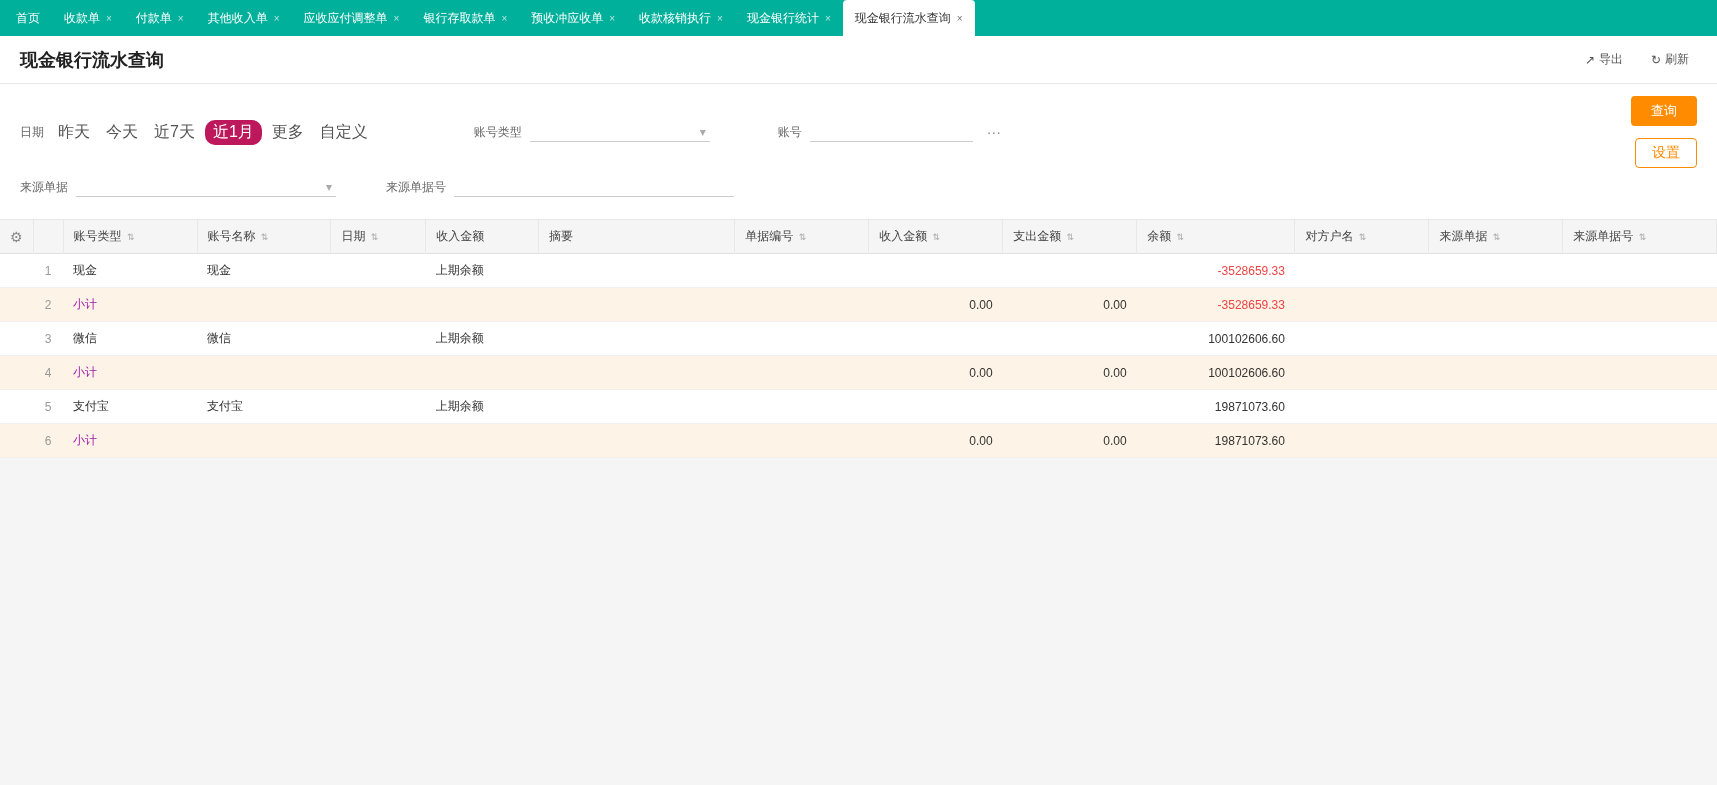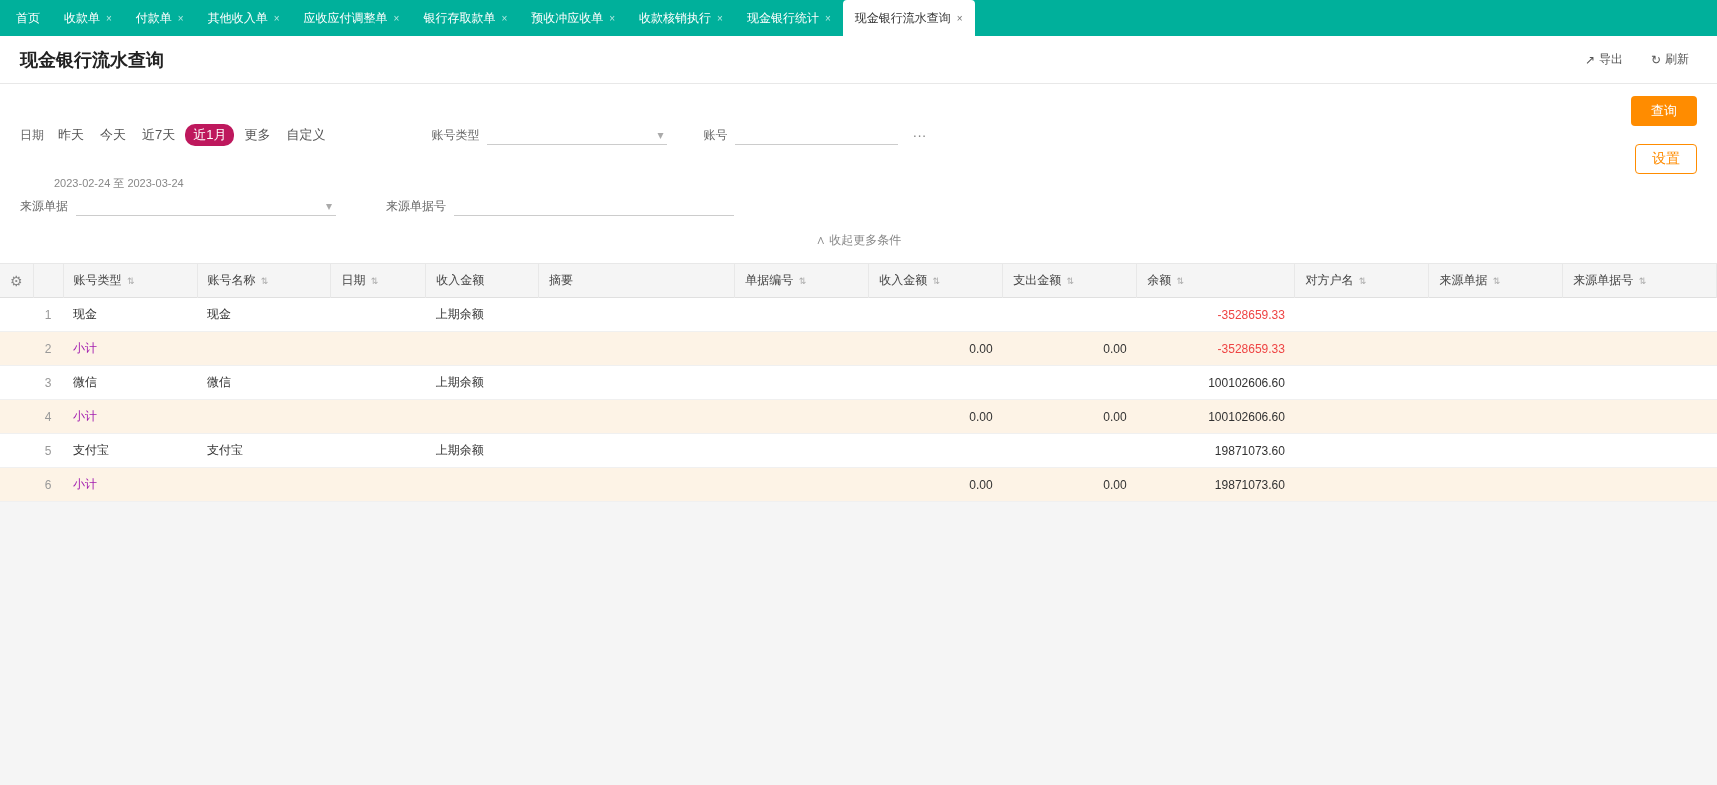--- a/index.html
+++ b/index.html
@@ -93,21 +93,21 @@
       font-size: 12px;
       white-space: nowrap;
     }
     .date-btns {
       display: flex;
       gap: 4px;
       align-items: center;
     }
     .date-btn {
       padding: 2px 6px;
-      font-size: 13px;
+      font-size: 16px;
       cursor: pointer;
       border: none;
       background: none;
       color: #555;
     }
     .date-btn.active {
       background: #be185d;
       color: #fff;
       border-radius: 10px;
       padding: 2px 8px;
@@ -217,21 +217,21 @@
     .balance-neg { color: #e44; }
     .balance-pos { color: #333; }
     .subtotal-label { color: #a21caf; }
 
     .gear-col { width: 30px; text-align: center; color: #888; cursor: pointer; }
     .th-gear { font-size: 14px; }
 
     .filter-right {
       display: flex;
       flex-direction: column;
-      gap: 18px;
+      gap: 12px;
       align-items: flex-end;
       margin-left: auto;
     }
   </style>
 </head>
 <body>
 
 <div class="top-nav">
   <div class="nav-tab home">
     <span>首页</span>
@@ -304,56 +304,49 @@
     </div>
 
     <div class="filter-group" style="margin-left: 80px;">
       <span class="filter-label">账号类型</span>
       <div class="filter-select">
         <span></span>
         <span style="color:#aaa;">▾</span>
       </div>
     </div>
 
-    <div class="filter-group" style="margin-left: 16px;">
+    <div class="filter-group" style="margin-left: 48px;">
       <span class="filter-label">账号</span>
       <input class="filter-input" style="min-width: 160px;">
       <span class="dots-btn">···</span>
     </div>
 
     <div class="filter-right">
       <button class="query-btn">查询</button>
       <button class="settings-btn">设置</button>
     </div>
   </div>
 
-  <div style="padding-left: 30px; margin-top: -8px; margin-bottom: 6px;">
-    <span class="date-range">2023-02-24 至 2023-03-24</span>
-  </div>
 
   <div class="filter-row">
 
     <div class="filter-group">
       <span class="filter-label">来源单据</span>
       <div class="filter-select" style="min-width:260px;">
         <span></span>
         <span style="color:#aaa;">▾</span>
       </div>
     </div>
 
     <div class="filter-group" style="margin-left: 30px;">
       <span class="filter-label">来源单据号</span>
       <input class="filter-input" style="min-width: 280px;">
     </div>
   </div>
 
-  <div class="collapse-bar">
-    <span>∧</span>
-    <span>收起更多条件</span>
-  </div>
 </div>
 
 <div class="table-container">
   <table>
     <thead>
       <tr>
         <th class="gear-col"><span class="th-gear">⚙</span></th>
         <th style="width:30px;"></th>
         <th>账号类型 <span class="sort-icon">⇅</span></th>
         <th>账号名称 <span class="sort-icon">⇅</span></th>

